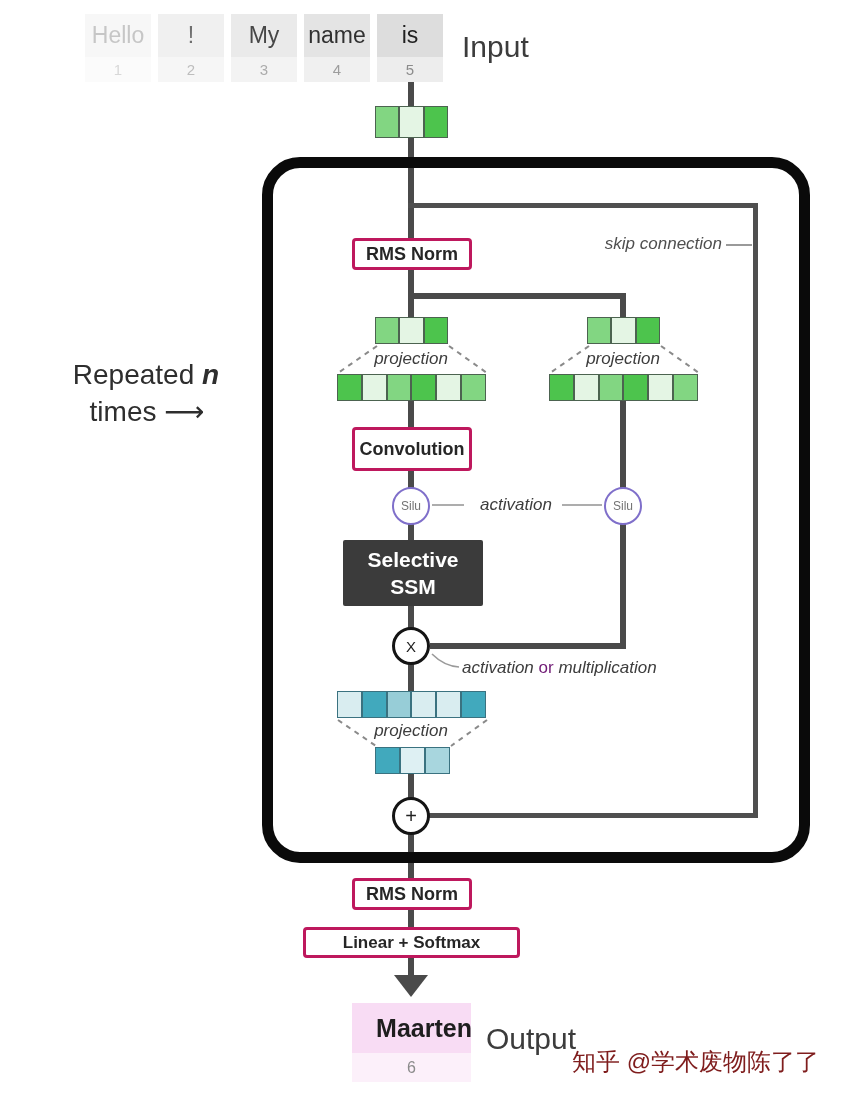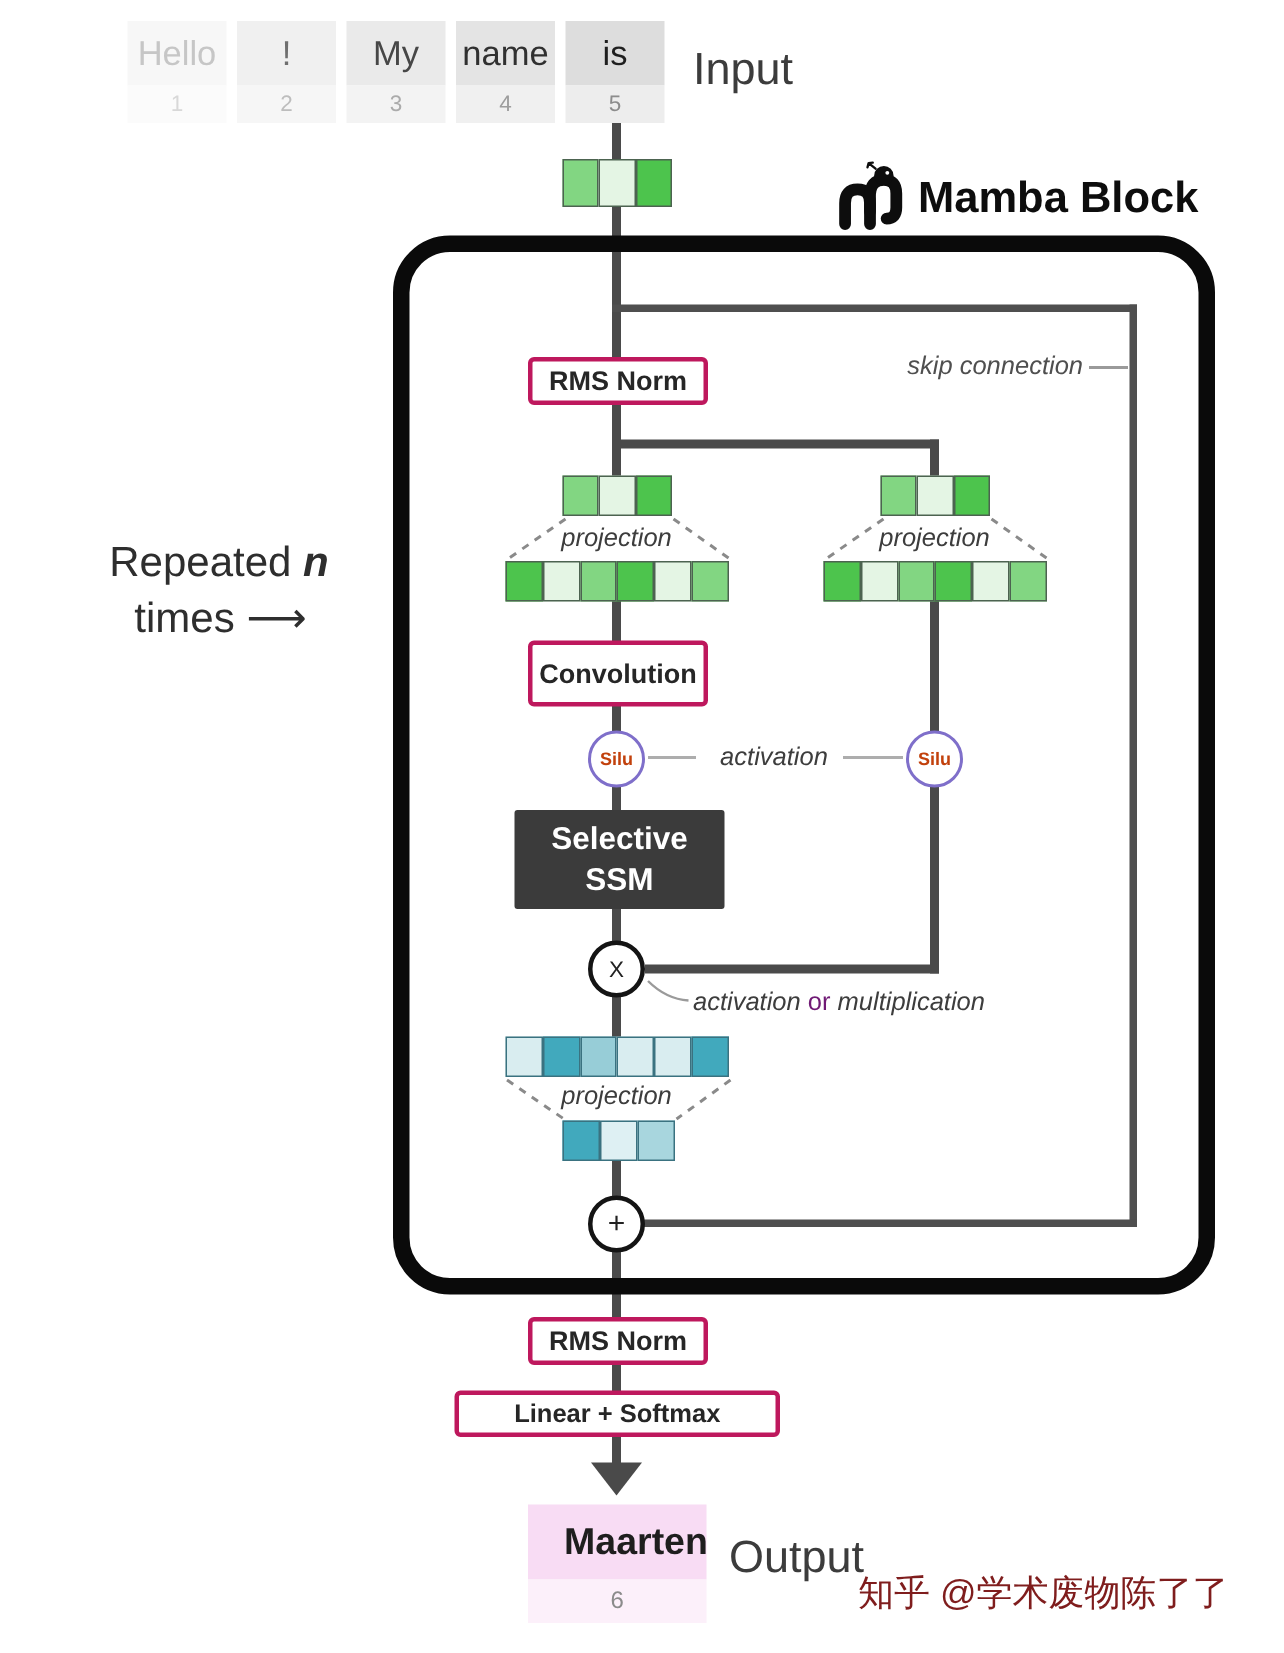--- a/index.html
+++ b/index.html
@@ -25,21 +25,21 @@
   .repeated{position:absolute;left:40px;top:356px;width:212px;text-align:center;font-size:28px;
             color:#2e2e2e;line-height:37px;z-index:3;}
   .repeated .n{font-weight:bold;font-style:italic;}
   .repeated .arr{letter-spacing:-2px;}
 
   .node-box{position:absolute;background:#fff;border:3px solid #be185d;border-radius:4px;box-sizing:border-box;
             display:flex;align-items:center;justify-content:center;font-weight:bold;color:#262626;z-index:3;}
 
   .circle{position:absolute;width:38px;height:38px;border-radius:50%;background:#fff;box-sizing:border-box;
           display:flex;align-items:center;justify-content:center;z-index:3;}
-  .circle.silu{border:2.5px solid #7f6fca;font-size:12px;color:#c2410c;font-weight:bold;}
+  .circle.silu{border:2.5px solid #7f6fca;font-size:12px;color:#737373;}
   .circle.op{border:3px solid #141414;color:#222;}
 
   .ssm{position:absolute;left:343px;top:540px;width:140px;height:66px;background:#3b3b3b;border-radius:2px;
        color:#fff;font-weight:bold;font-size:21px;line-height:27px;display:flex;flex-direction:column;
        align-items:center;justify-content:center;z-index:3;}
 
   .vector{position:absolute;display:flex;z-index:3;}
   .vector .cell{flex:1;box-sizing:border-box;}
   .vector.green .cell{border:1.5px solid #4c6350;}
   .vector.teal  .cell{border:1.5px solid #3a7280;}
@@ -106,34 +106,20 @@
   <div class="line" style="left:430px;top:643px;width:196px;height:6px"></div>
 
   <div class="skipline" style="left:408px;top:203px;width:350px;height:5px"></div>
   <div class="skipline" style="left:753px;top:203px;width:5px;height:615px"></div>
   <div class="skipline" style="left:429px;top:813px;width:329px;height:5px"></div>
   <div class="ital" style="left:570px;top:234px;width:152px;text-align:right;color:#4f4f4f">skip connection</div>
   <div class="skip-dash" style="left:726px;top:244px"></div>
 
   <div class="outer-box"></div>
 
-  <div class="mamba-title">
-    <span>
-      <svg width="48" height="48" viewBox="0 0 52 52">
-        <g fill="none" stroke="#0d0d0d" stroke-width="8.5" stroke-linecap="round">
-          <path d="M8 47 V32 Q8 22 17 22 Q26 22 26 32 V47"></path>
-          <path d="M26 38 V27 Q26 15 36 15 Q45 15 45 25 V35 Q45 43 38 43"></path>
-        </g>
-        <circle cx="36" cy="12" r="7" fill="#0d0d0d"></circle>
-        <circle cx="38.5" cy="10" r="1.4" fill="#ffffff"></circle>
-        <path d="M30 7 L25 3 M25 3 L24.2 6 M25 3 L28 2.6" stroke="#0d0d0d" stroke-width="1.7" fill="none" stroke-linecap="round"></path>
-      </svg>
-    </span>
-    <span class="t">Mamba Block</span>
-  </div>
 
   <div class="repeated">
     <span>Repeated</span>
     <span class="n">n</span><br>
     <span>times</span>
     <span class="arr">⟶</span>
   </div>
 
   <div class="vector green" style="left:375px;top:106px;width:73px;height:32px">
       <div class="cell" style="background: rgb(130, 214, 130);"></div>

